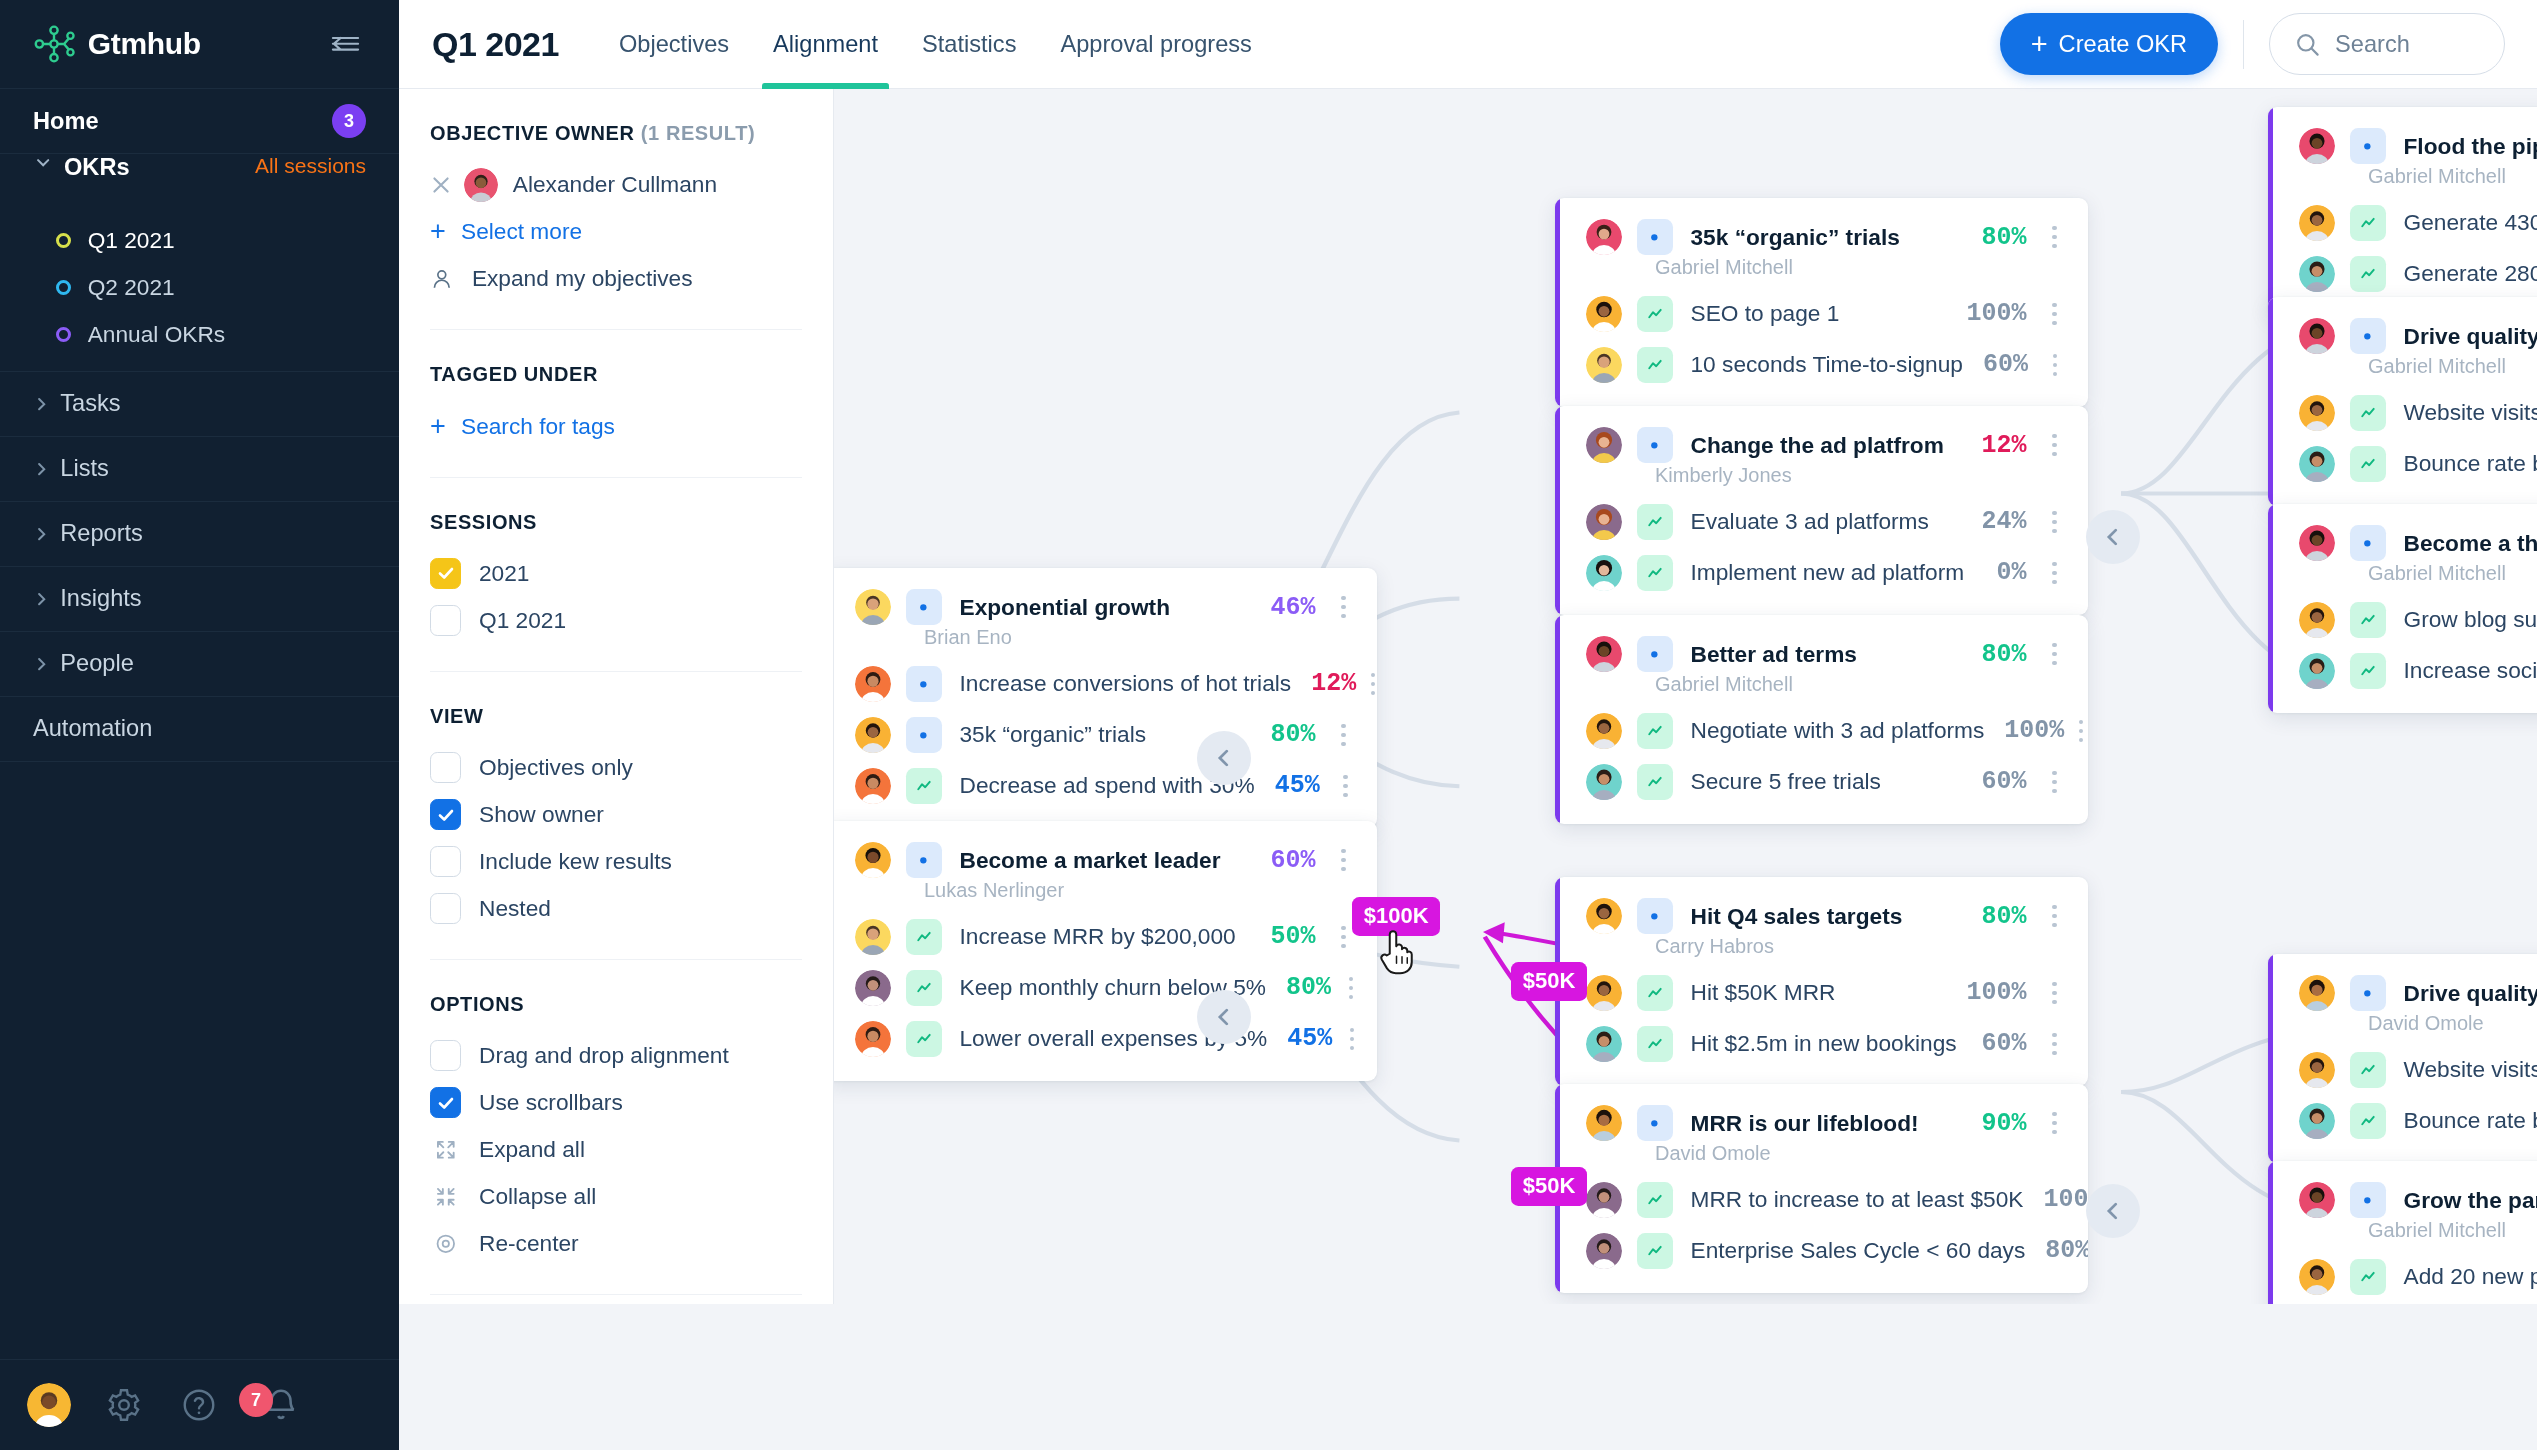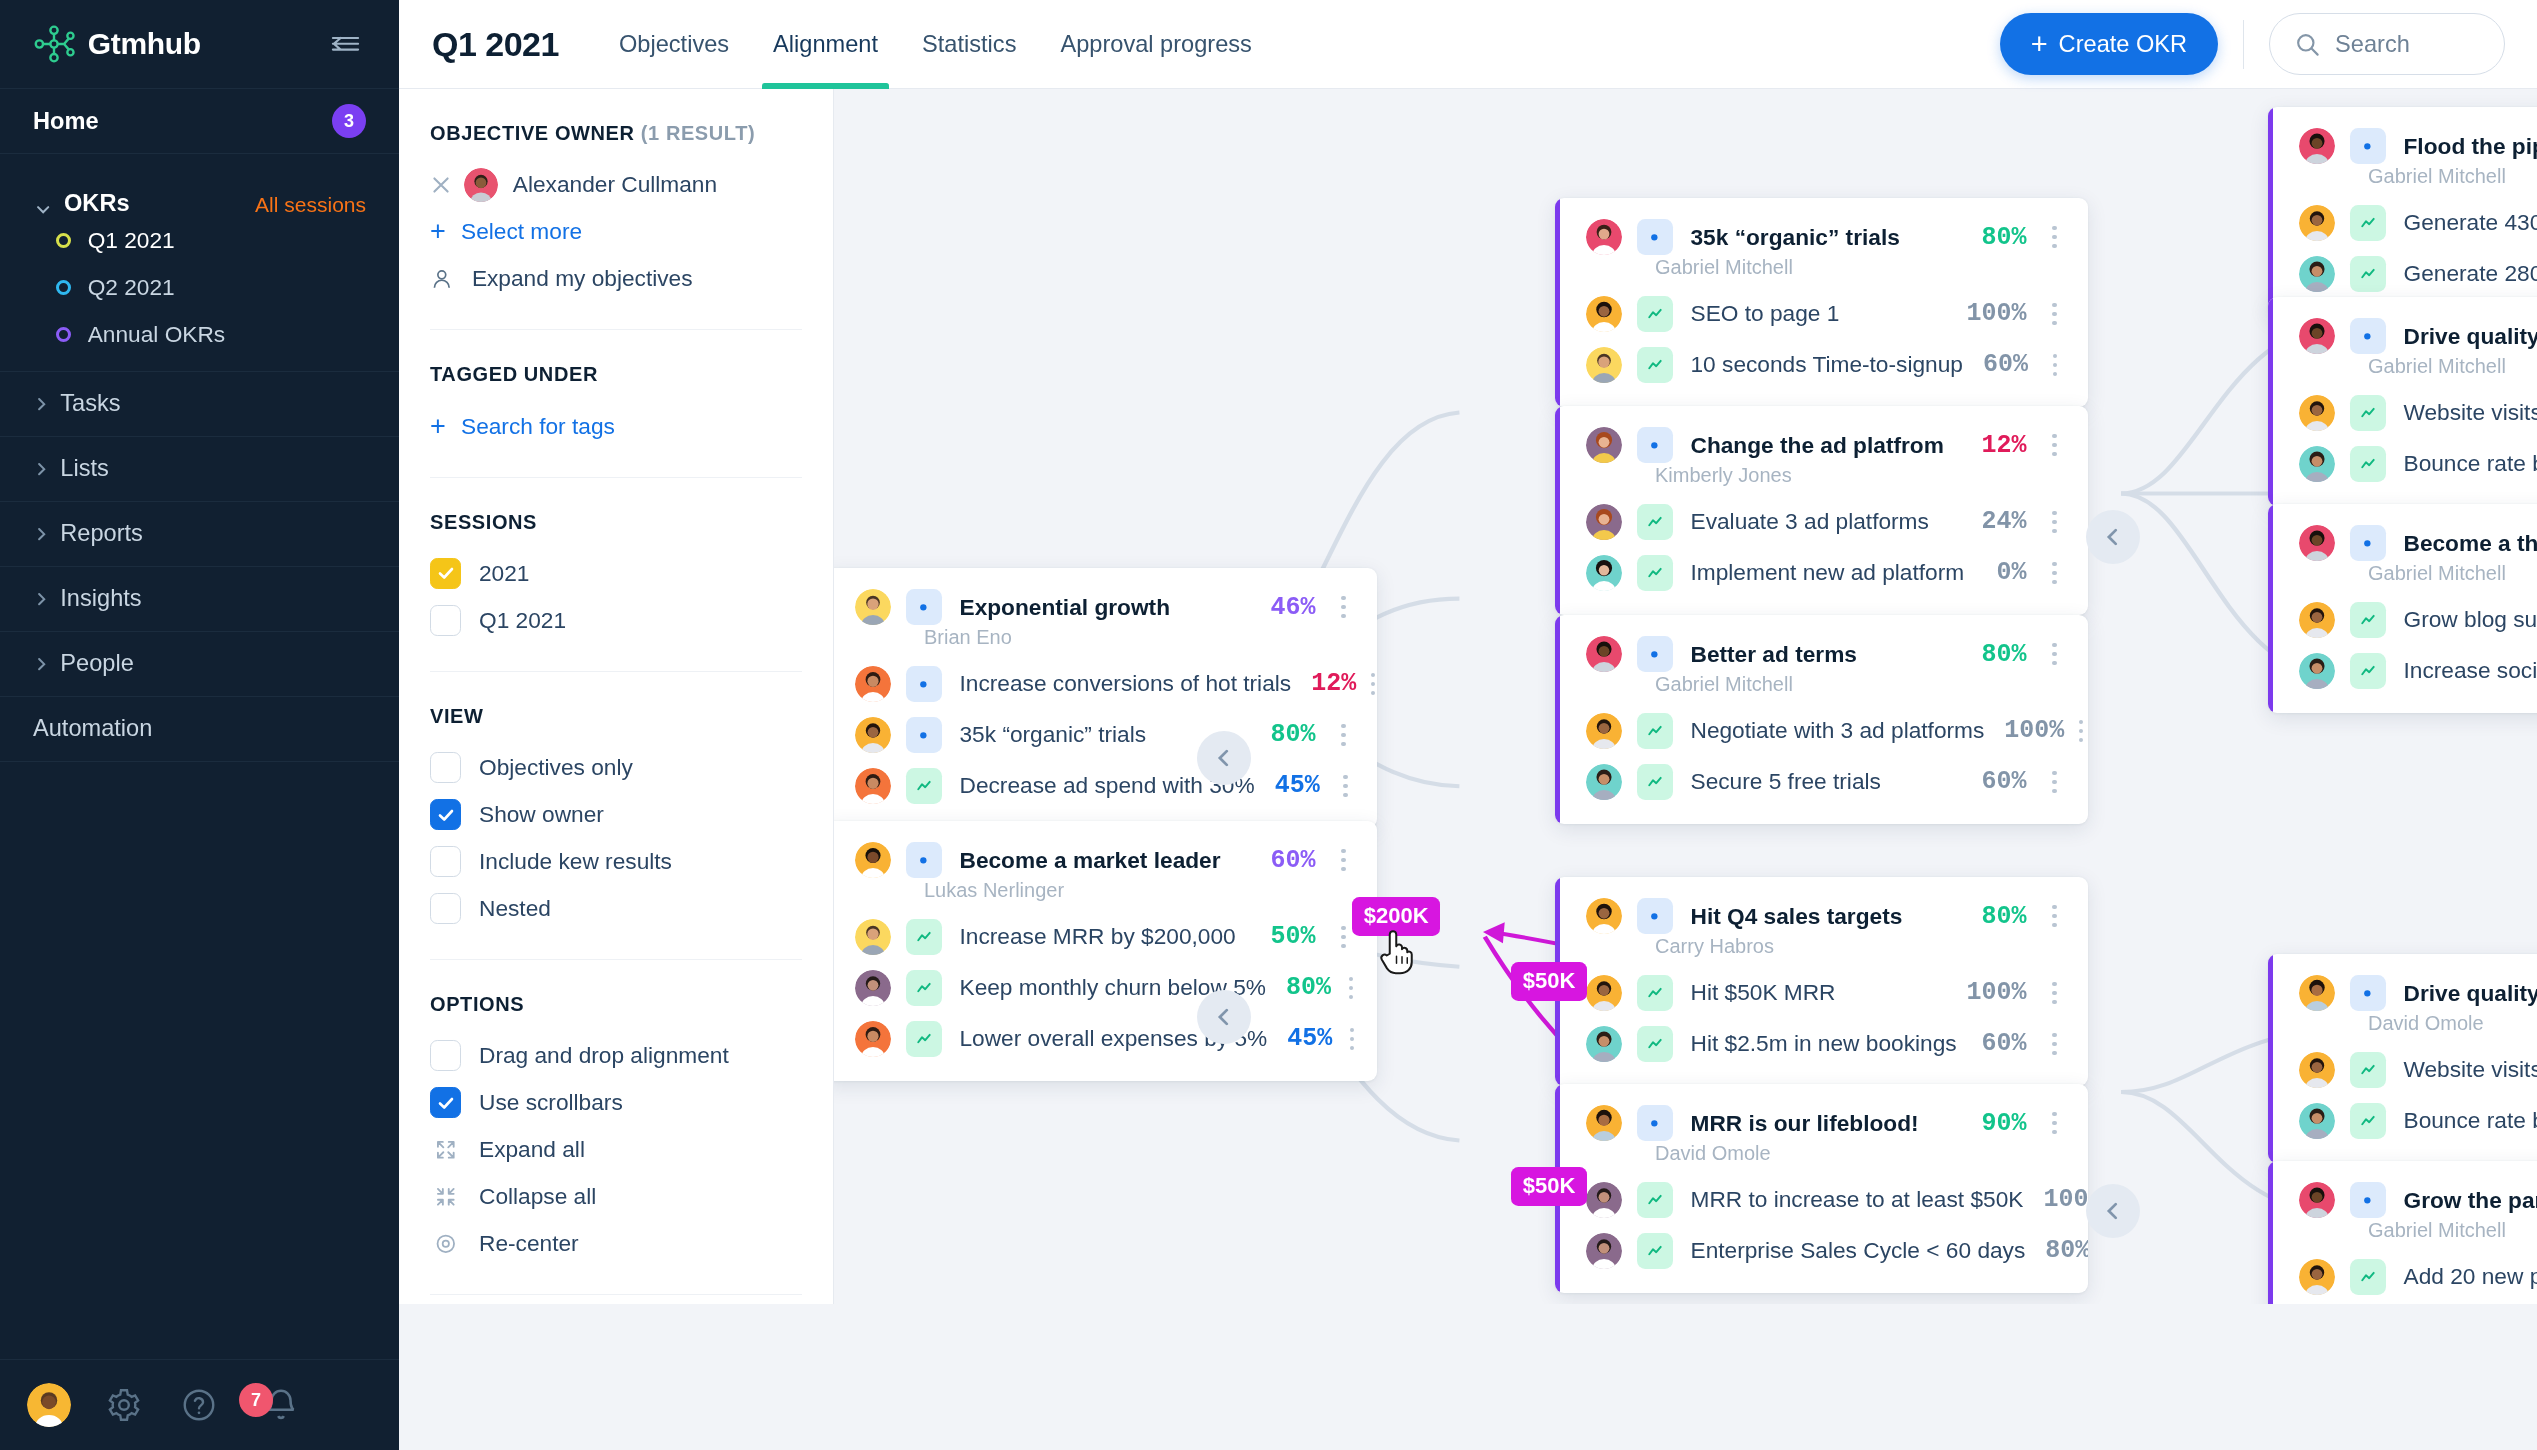--- a/index.html
+++ b/index.html
@@ -29,21 +29,21 @@
     color:#c9d6e2; font-size:23.6px; border-bottom:0.9px solid #1b2c3e; cursor:pointer;
   }
   .sb-row.home { color:#ffffff; font-weight:bold; }
   .sb-badge {
     margin-left:auto; background:#7b3ff2; color:#fff; font-size:18px; font-weight:bold;
     min-width:34px; height:34px; border-radius:17px; display:flex; align-items:center; justify-content:center;
     padding:0 9px;
   }
   .sb-group { border-bottom:0.9px solid #1b2c3e; padding-bottom:12.7px; }
   .sb-group-head {
-    height:63px; display:flex; align-items:flex-end; padding:0 33px; cursor:pointer;
+    height:63px; display:flex; align-items:flex-start; padding:0 33px; cursor:pointer;
   }
   .sb-group-head .caret { width:20px; margin-right:11px; display:flex; align-items:center; justify-content:center; }
   .sb-group-title { color:#ffffff; font-size:23.6px; font-weight:bold; }
   .sb-allsessions { margin-left:auto; color:#f97316; font-size:21px; }
   .sb-sub {
     height:47px; display:flex; align-items:center; padding:0 33px 0 56px;
     color:#c9d6e2; font-size:22.7px; cursor:pointer;
   }
   .sb-sub.active { color:#ffffff; }
   .dot-ring { width:15.4px; height:15.4px; border-radius:50%; margin-right:16.3px; flex:0 0 15.4px;
@@ -1225,21 +1225,21 @@
             <span class="c-type kr">
                 <svg viewBox="0 0 22 22" width="18" height="18" fill="none" stroke="#10b981" stroke-width="2.4" stroke-linecap="round" stroke-linejoin="round">
                   <path d="M4 15 L8.5 9 L12.5 12.5 L18 6"></path>
                 </svg>
               </span>
             <span class="c-title">Partner churn below 5%</span>
           </div>
         </div>
 
         <div class="money-badge" style="left:518px; top:808px;">
-          <span>$200K</span>
+          <span>$100K</span>
         </div>
         <div class="money-badge" style="left:677px; top:873px;">
           <span>$50K</span>
         </div>
         <div class="money-badge" style="left:677px; top:1078px;">
           <span>$50K</span>
         </div>
 
         <span class="cursor-hand" style="left:542px; top:836px;">
           <svg viewBox="0 0 32 40" width="40" height="50">

